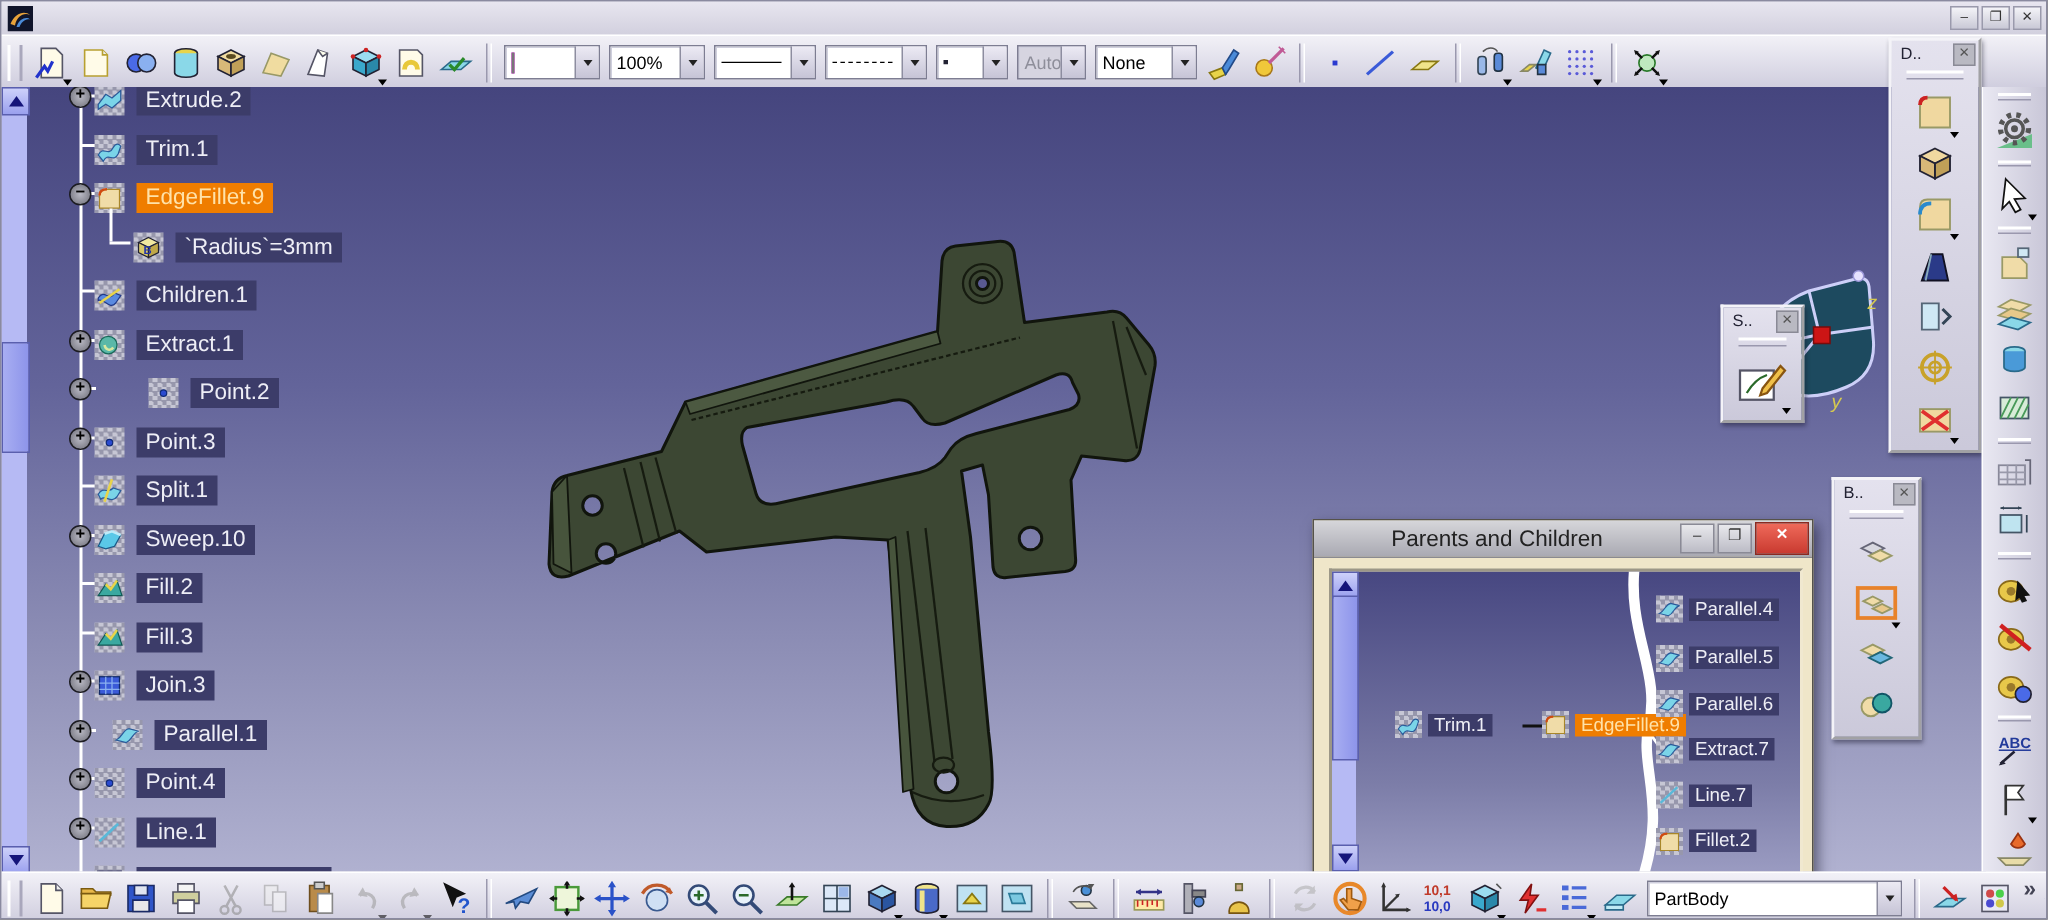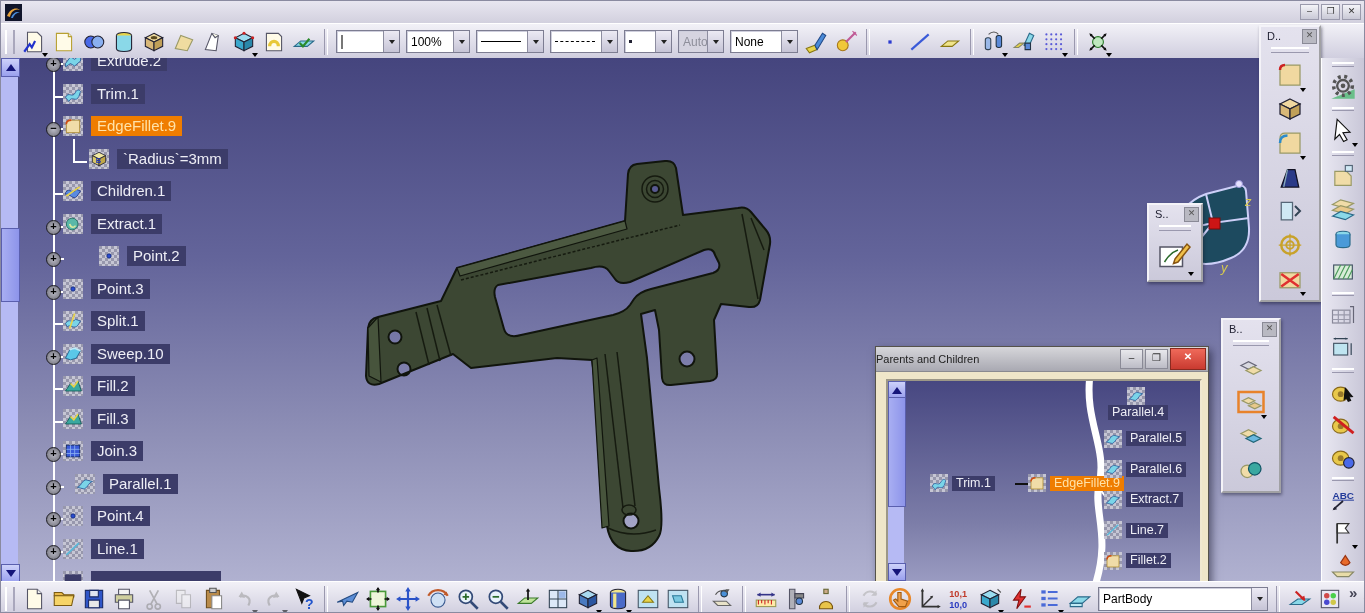--- a/index.html
+++ b/index.html
@@ -36,21 +36,21 @@
 
 .sbar{position:absolute;background:#b6baf4;}
 .sbtn{position:absolute;width:17px;height:17px;background:linear-gradient(#cdd1fa,#9aa0ee);border:1px solid #5a5fae;display:flex;align-items:center;justify-content:center;}
 .sbtn::after{content:"";border-left:5px solid transparent;border-right:5px solid transparent;}
 .sbtn.up::after{border-bottom:7px solid #15157a;}
 .sbtn.dn::after{border-top:7px solid #15157a;}
 .sthumb{position:absolute;left:0;width:17px;background:linear-gradient(90deg,#a8aef2,#8d94ea);border:1px solid #5a5fae;}
 
 #tree{position:absolute;left:0;top:0;width:330px;height:523px;}
 #trunk{position:absolute;left:52px;top:-12px;width:2px;height:590px;background:#fff;}
-.trow{position:absolute;display:flex;align-items:flex-start;height:26px;}
+.trow{position:absolute;display:flex;align-items:flex-end;height:26px;}
 .tstub{position:absolute;height:2px;background:#fff;}
 .texp{position:absolute;width:13px;height:13px;border-radius:50%;background:radial-gradient(#b9b9c4,#6e6e78);border:1px solid #1c1c22;color:#000;font-size:11px;line-height:11px;font-weight:bold;text-align:center;}
 .ticon{position:relative;width:20px;height:20px;background:repeating-conic-gradient(#c6c6d4 0% 25%,#9797ac 0% 50%) 0 0/6px 6px;flex:0 0 auto;}
 .ticon svg{position:absolute;inset:0;width:100%;height:100%;}
 .tlabel{margin-left:8px;padding:1px 6px 2px;background:#3c3c69;color:#eeeef6;font-size:15px;white-space:nowrap;}
 .tlabel.sel{background:#ef7d00;color:#ffe2a8;}
 
 #part,#compass{position:absolute;}
 
 .float-tb{position:absolute;background:linear-gradient(#e4e2ee,#cbc9da);border:2px outset #f4f3f8;box-shadow:1px 2px 3px rgba(20,20,40,.45);}
@@ -59,21 +59,21 @@
 .ft-handle{height:3px;margin:3px 10px;border-top:2px solid #fff;border-bottom:1px solid #9a98ae;}
 .ft-icons{display:flex;flex-direction:column;align-items:center;padding:2px 0 4px;}
 .ft-icons .tbi{width:30px;height:30px;margin:2px 0;}
 
 #rightdock{position:absolute;right:0;top:57px;width:42px;height:523px;background:linear-gradient(90deg,#e9e8f2,#c9c7d8);border-left:1px solid #fff;display:flex;flex-direction:column;align-items:center;}
 #rightdock .tbi{width:28px;height:28px;margin:2px 0;}
 .dock-handle{width:22px;height:3px;margin:4px 0;border-top:2px solid #fff;border-bottom:1px solid #9a98ae;}
 
 #dialog{position:absolute;left:874px;top:288px;width:332px;height:286px;background:#efe6c9;border:1px solid #55524a;box-shadow:3px 4px 8px rgba(10,10,30,.5);}
 #dlg-title{height:24px;background:linear-gradient(#d6d6da,#a9a9b2);display:flex;align-items:center;border-bottom:1px solid #8a8a90;}
-#dlg-title-text{flex:1;text-align:left;font-size:11px;color:#222;}
+#dlg-title-text{flex:1;text-align:center;font-size:15px;color:#222;}
 .dlg-btn{width:21px;height:18px;margin-right:2px;background:linear-gradient(#e8e8ec,#bcbcc6);border:1px solid #8a8a96;font-size:10px;line-height:16px;text-align:center;color:#333;}
 .dlg-btn.close{width:34px;height:20px;background:linear-gradient(#ef6a5a,#c93a30);color:#fff;font-weight:bold;border:1px solid #8a2a20;}
 #dlg-view{position:absolute;left:10px;top:32px;width:312px;height:202px;background:linear-gradient(180deg,#474781,#7c7da8 70%,#9b9cc2);border:2px inset #f0e8d0;overflow:hidden;}
 .dnode{position:absolute;display:flex;align-items:center;}
 .dnode .ticon{width:18px;height:18px;}
 .dnode .dlabel{margin-left:4px;padding:0 4px 1px;background:#3c3c69;color:#eeeef6;font-size:12.5px;white-space:nowrap;}
 .dnode .dlabel.sel{background:#ef7d00;color:#ffe2a8;max-width:66px;overflow:hidden;}
 
 #partbody-combo{width:168px;height:22px;}
 #overflow-chevrons{font-size:15px;color:#445;font-weight:bold;margin:0 4px;transform:translateY(-6px);}
@@ -502,21 +502,21 @@
         <div id="dlg-current-node" class="dnode" style="left:140px;top:93px;">
             <span class="ticon">
               <svg viewBox="0 0 24 24">
                 <path d="M4 20V10Q4 5 10 5h10v15Z" fill="#f0dca8" stroke="#a8862a" stroke-width="1"></path>
                 <path d="M4 10Q4 5 10 5" stroke="#d04a10" stroke-width="2" fill="none"></path>
               </svg>
             </span>
             <span class="dlabel sel">EdgeFillet.9</span>
           </div>
         <div id="dlg-children">
-            <div class="dnode" style="left: 216px; top: 6px; flex-direction: column;">
+            <div class="dnode" style="left: 216px; top: 16px;">
               <span class="ticon">
                 <svg viewBox="0 0 24 24">
                   <path d="M3 16c5-2 5-8 10-9l8 2c-5 1-5 7-10 9Z" fill="#7ad4e8" stroke="#2a5a9a" stroke-width="1"></path>
                 </svg>
               </span>
               <span class="dlabel">Parallel.4</span>
             </div>
             <div class="dnode" style="left: 216px; top: 48.5px;">
               <span class="ticon">
                 <svg viewBox="0 0 24 24">

